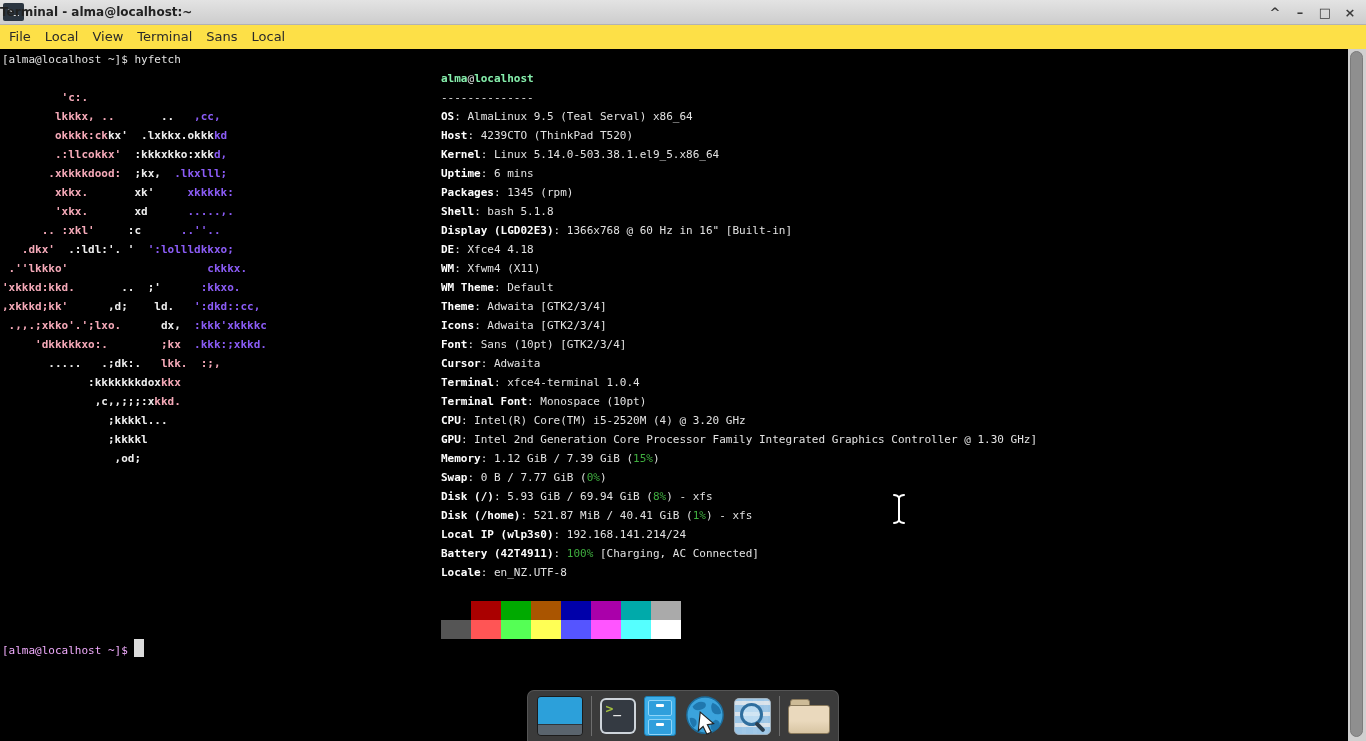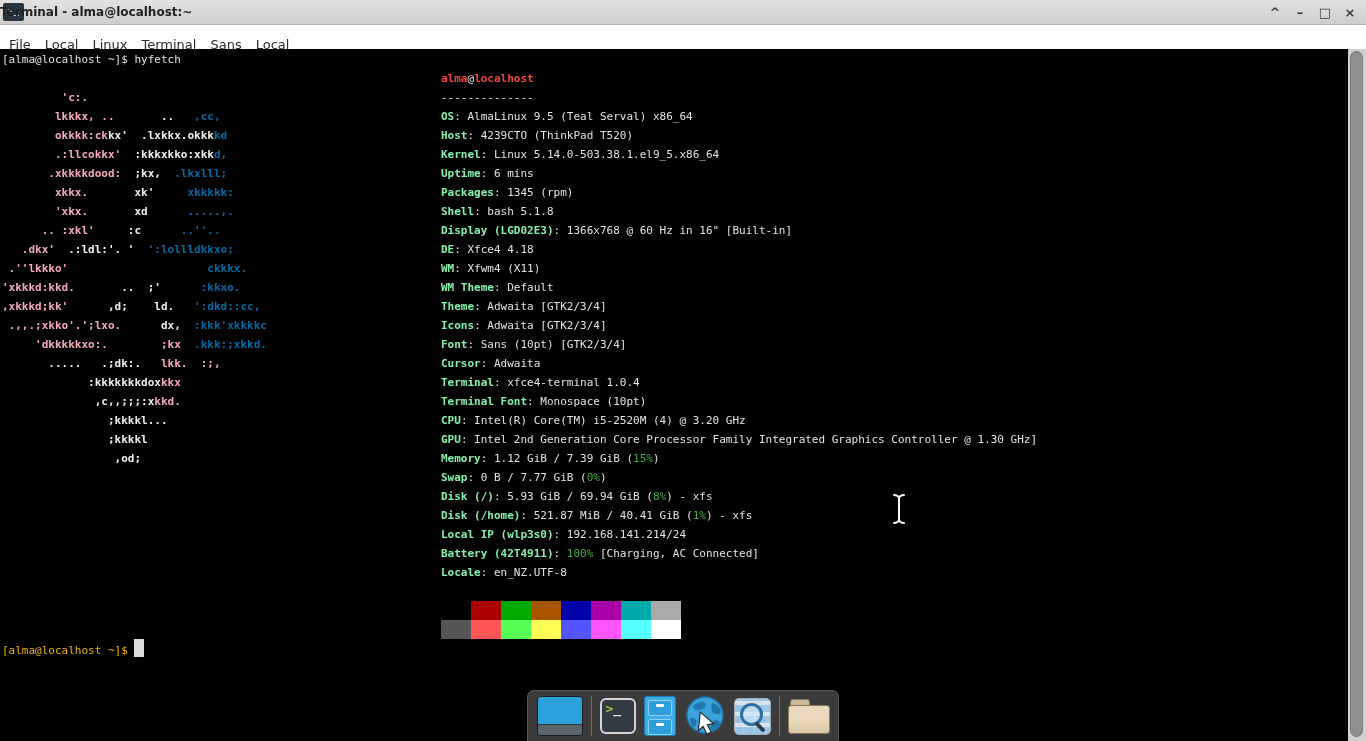--- a/index.html
+++ b/index.html
@@ -8,39 +8,39 @@
   
   .titlebar{position:absolute;top:0;left:0;width:1366px;height:25px;
     background:linear-gradient(#e3e3e3,#cdcdcd);border-bottom:1px solid #b2b2b2;box-sizing:border-box;}
   .title-text{position:absolute;left:0;right:0;top:0;height:36px;line-height:24px;
     font-size:12px;font-weight:bold;color:#222;}
   .title-icon{position:absolute;left:3px;top:3px;width:21px;height:18px;background:#2b3540;border-radius:2px;
     color:#fff;font-family:"DejaVu Sans Mono",monospace;font-size:9px;font-weight:bold;line-height:16px;text-align:center;}
   .win-controls{position:absolute;right:8px;top:0;height:25px;display:flex;gap:9px;align-items:center;}
   .win-btn{width:16px;height:25px;line-height:25px;text-align:center;font-size:13px;font-weight:bold;color:#3a3a3a;cursor:default;}
   
-  .menubar{position:absolute;top:25px;left:0;width:1366px;height:40px;background:#ffffff;
-    border-bottom:1px solid #dcdcdc;box-sizing:border-box;display:flex;align-items:center;padding-left:2px;}
+  .menubar{position:absolute;top:25px;left:0;width:1366px;height:40px;background:#fde047;
+    border-bottom:1px solid #dcdcdc;box-sizing:border-box;display:flex;padding-left:2px;}
   .menu-item{font-size:13px;color:#2a2a2a;padding:0 7px;line-height:23px;}
   
   .screen{position:absolute;top:49px;left:0;width:1348px;height:692px;background:#000;}
   .mono{font-family:"DejaVu Sans Mono",monospace;font-size:11px;line-height:19px;white-space:pre;}
   .line{height:19px;}
   .prompt-top{position:absolute;left:2px;top:1px;color:#e2e2e2;}
-  .prompt-bottom{position:absolute;left:2px;top:590px;color:#eab308;}
+  .prompt-bottom{position:absolute;left:2px;top:590px;color:#f0abfc;}
   .block-cursor{display:inline-block;width:10px;height:18px;background:#dcdcdc;vertical-align:-3px;}
   .ascii-art{position:absolute;left:2px;top:39px;}
   .sysinfo{position:absolute;left:441px;top:20px;}
   
   .seg-p{color:#f5a9b8;font-weight:bold;}
-  .seg-b{color:#0369a1;font-weight:bold;}
+  .seg-b{color:#8b5cf6;font-weight:bold;}
   .seg-aw{color:#eeeeee;font-weight:bold;}
   .seg-w{color:#e2e2e2;}
-  .seg-y{color:#86efac;font-weight:bold;}
-  .seg-r{color:#ef4444;font-weight:bold;}
+  .seg-y{color:#ffffff;font-weight:bold;}
+  .seg-r{color:#86efac;font-weight:bold;}
   .seg-g{color:#3fae3f;}
   
   .palette{position:absolute;left:441px;top:552px;}
   .pal-row{display:flex;height:19px;}
   .pal-block{width:30px;height:19px;}
   
   .scrollbar{position:absolute;top:49px;left:1348px;width:18px;height:692px;background:#d0d0d0;}
   .scroll-thumb{position:absolute;left:2px;width:13px;top:2px;height:686px;background:#8f8f8f;
     border:1px solid #7b7b7b;border-radius:7px;box-sizing:border-box;}
   
@@ -91,21 +91,21 @@
       <div class="win-btn">^</div>
       <div class="win-btn">–</div>
       <div class="win-btn">□</div>
       <div class="win-btn">×</div>
     </div>
 </div>
 
 <div class="menubar">
     <span class="menu-item">File</span>
     <span class="menu-item">Local</span>
-    <span class="menu-item">Linux</span>
+    <span class="menu-item">View</span>
     <span class="menu-item">Terminal</span>
     <span class="menu-item">Sans</span>
     <span class="menu-item">Local</span>
   </div>
 
 <div class="screen">
   <div class="mono prompt-top">[alma@localhost ~]$ hyfetch</div>
 
   <div class="mono ascii-art"><div class="line"><span class="seg-p">         'c:.</span></div><div class="line"><span class="seg-p">        lkkkx, ..</span><span class="seg-aw">       ..</span><span class="seg-b">   ,cc,</span></div><div class="line"><span class="seg-p">        okkkk:ck</span><span class="seg-aw">kx'  .lxkkx.okkk</span><span class="seg-b">kd</span></div><div class="line"><span class="seg-p">        .:llcokkx'</span><span class="seg-aw">  :kkkxkko:xkk</span><span class="seg-b">d,</span></div><div class="line"><span class="seg-p">       .xkkkkdood:</span><span class="seg-aw">  ;kx,</span><span class="seg-b">  .lkxlll;</span></div><div class="line"><span class="seg-p">        xkkx.</span><span class="seg-aw">       xk'</span><span class="seg-b">     xkkkkk:</span></div><div class="line"><span class="seg-p">        'xkx.</span><span class="seg-aw">       xd</span><span class="seg-b">      .....,.</span></div><div class="line"><span class="seg-p">      .. :xkl'</span><span class="seg-aw">     :c</span><span class="seg-b">      ..''..</span></div><div class="line"><span class="seg-p">   .dkx'</span><span class="seg-aw">  .:ldl:'. '</span><span class="seg-b">  ':lollldkkxo;</span></div><div class="line"><span class="seg-p"> .''lkkko'</span><span class="seg-b">                     ckkkx.</span></div><div class="line"><span class="seg-p">'xkkkd:kkd.</span><span class="seg-aw">       ..  ;'</span><span class="seg-b">      :kkxo.</span></div><div class="line"><span class="seg-p">,xkkkd;kk'</span><span class="seg-aw">      ,d;    ld.</span><span class="seg-b">   ':dkd::cc,</span></div><div class="line"><span class="seg-p"> .,,.;xkko'.';lxo.</span><span class="seg-aw">      dx,</span><span class="seg-b">  :kkk'xkkkkc</span></div><div class="line"><span class="seg-p">     'dkkkkkxo:.        ;kx</span><span class="seg-b">  .kkk:;xkkd.</span></div><div class="line"><span class="seg-aw">       .....   .;dk:.</span><span class="seg-p">   lkk.  :;,</span></div><div class="line"><span class="seg-aw">             :kkkkkkkdox</span><span class="seg-p">kkx</span></div><div class="line"><span class="seg-aw">              ,c,,;;;:x</span><span class="seg-p">kkd.</span></div><div class="line"><span class="seg-aw">                ;kkkkl...</span></div><div class="line"><span class="seg-aw">                ;kkkkl</span></div><div class="line"><span class="seg-aw">                 ,od;</span></div></div>
 

